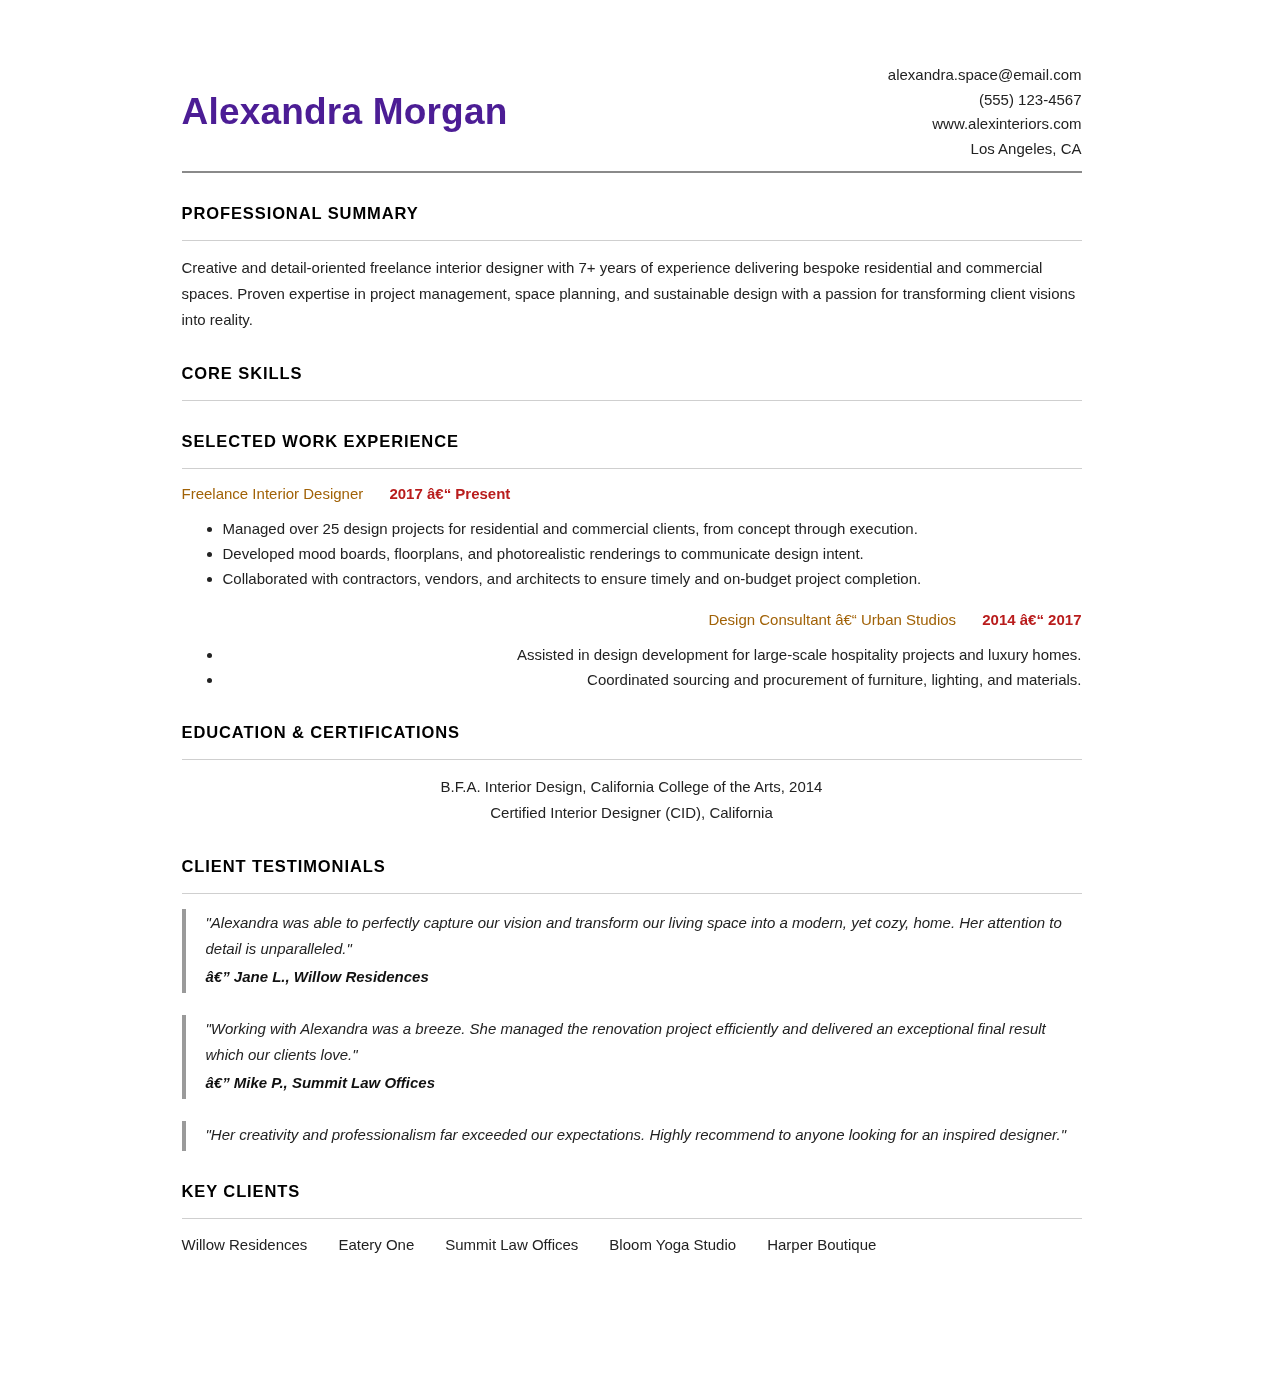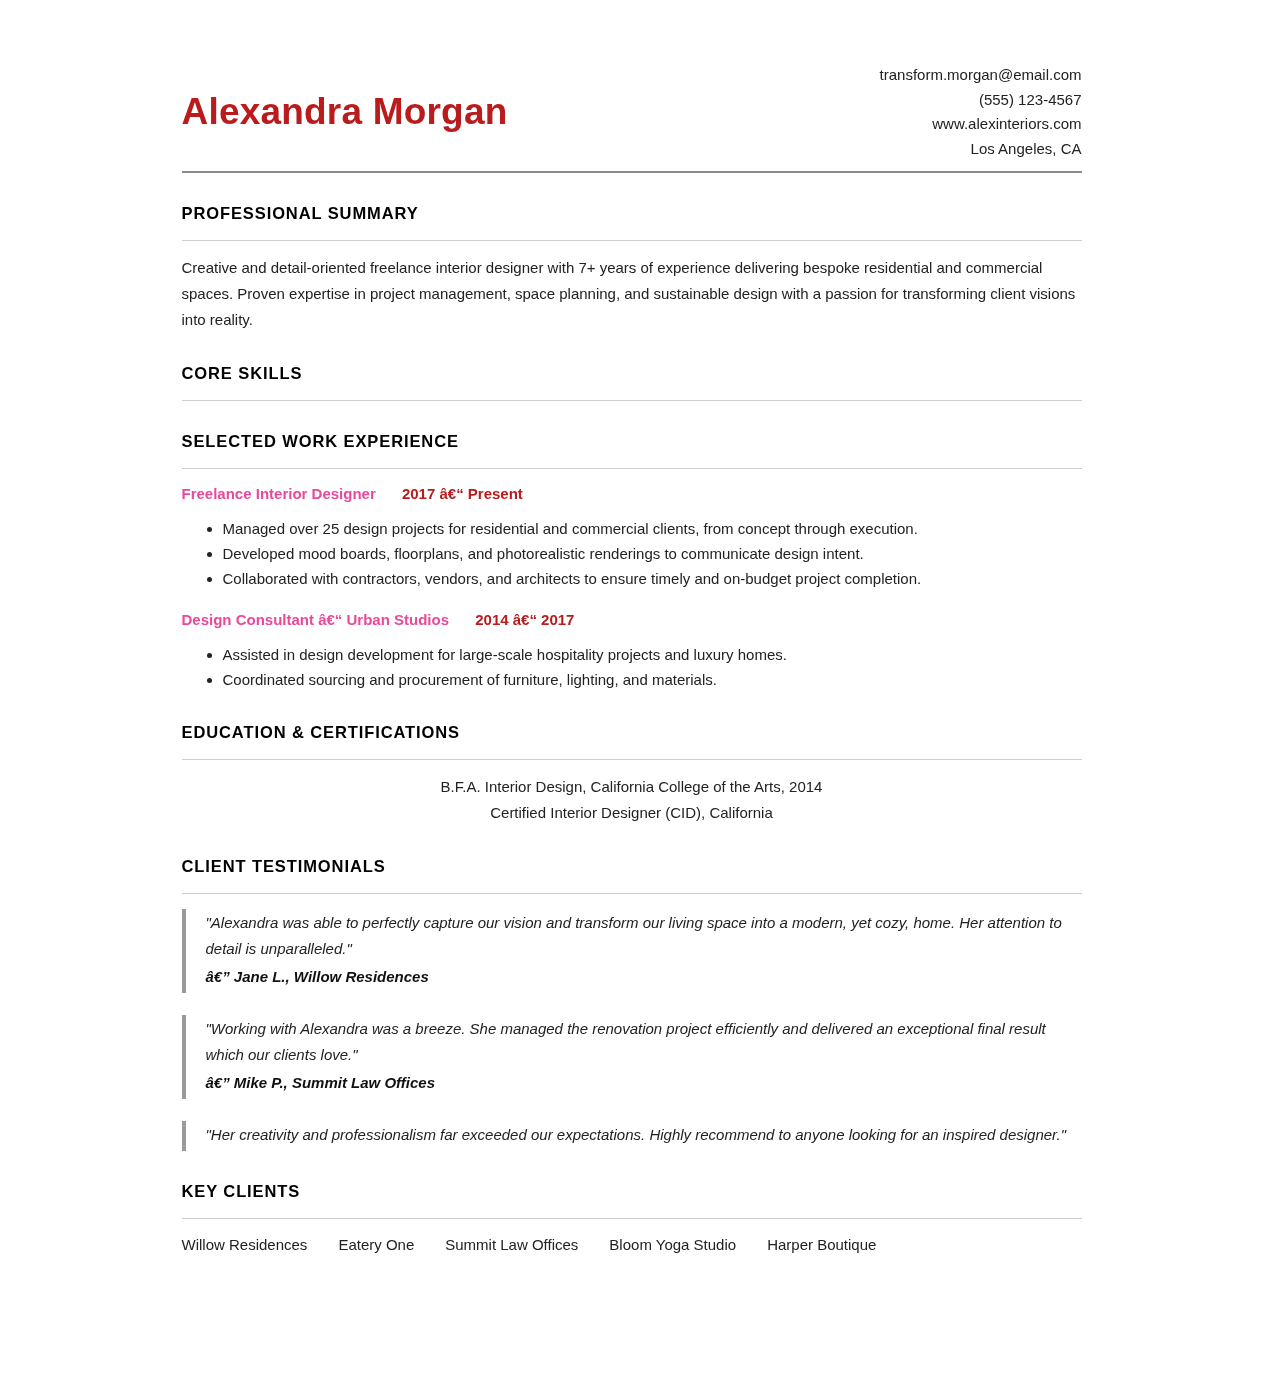--- a/index.html
+++ b/index.html
@@ -24,21 +24,21 @@
   }
   
   .header {
     display: flex;
     justify-content: space-between;
     align-items: center;
   }
   .name {
     font-size: 37px;
     font-weight: bold;
-    color: #b91c1c;
+    color: #4c1d95;
     margin: 0;
     letter-spacing: 0.2px;
   }
   .contact {
     text-align: right;
     font-size: 15px;
     line-height: 24.5px;
     color: #222222;
   }
   .header-rule {
@@ -65,23 +65,23 @@
   .tag-row {
     display: flex;
     flex-wrap: wrap;
     column-gap: 31px;
     row-gap: 22px;
     margin-top: 17px;
     font-size: 15px;
   }
   
   .job { margin-top: 16px; }
-  .job + .job { margin-top: 19px; }
+  .job + .job { margin-top: 19px; text-align: right; }
   .job-title-row { font-size: 15px; }
-  .job-title { font-weight: bold; color: #ec4899; }
+  .job-title { font-weight: normal; color: #a16207; }
   .job-dates { font-weight: bold; margin-left: 22px; color: #b91c1c; }
   .job ul {
     margin: 14px 0 0 0;
     padding-left: 41px;
     font-size: 15px;
     line-height: 25.2px;
   }
   
   .edu-lines { margin-top: 14px; font-size: 15px; line-height: 26px; text-align: center; }
   
@@ -99,21 +99,21 @@
 </style>
 </head>
 <body>
 
 <div class="clip">
   <div class="page">
 
     <div class="header">
       <h1 class="name">Alexandra Morgan</h1>
       <div class="contact">
-        <div>transform.morgan@email.com</div>
+        <div>alexandra.space@email.com</div>
         <div>(555) 123-4567</div>
         <div>www.alexinteriors.com</div>
         <div>Los Angeles, CA</div>
       </div>
     </div>
     <div class="header-rule"></div>
 
     <div class="section">
       <h2 class="sec-heading">PROFESSIONAL SUMMARY</h2>
       <p class="body-text">Creative and detail-oriented freelance interior designer with 7+ years of experience delivering bespoke residential and commercial spaces. Proven expertise in project management, space planning, and sustainable design with a passion for transforming client visions into reality.</p>

